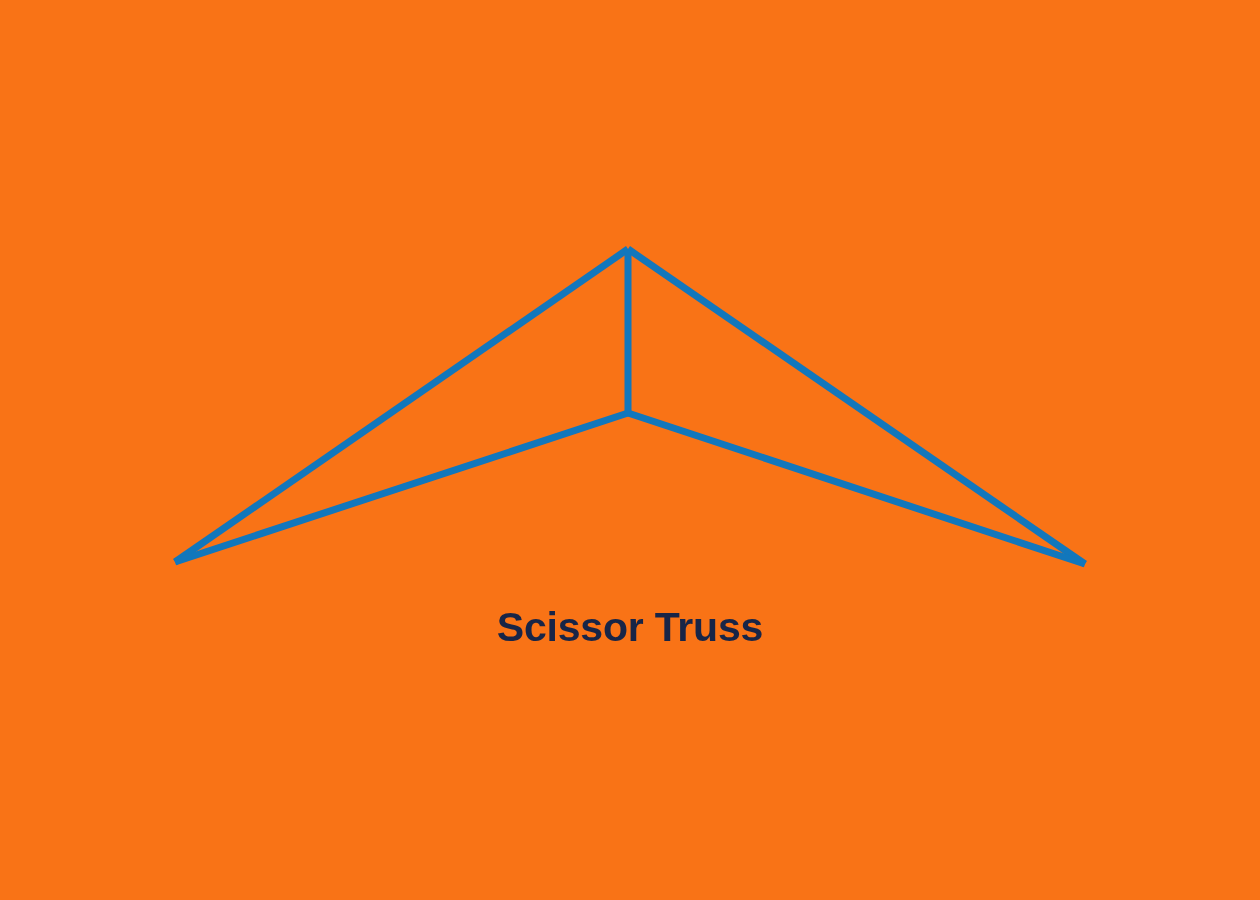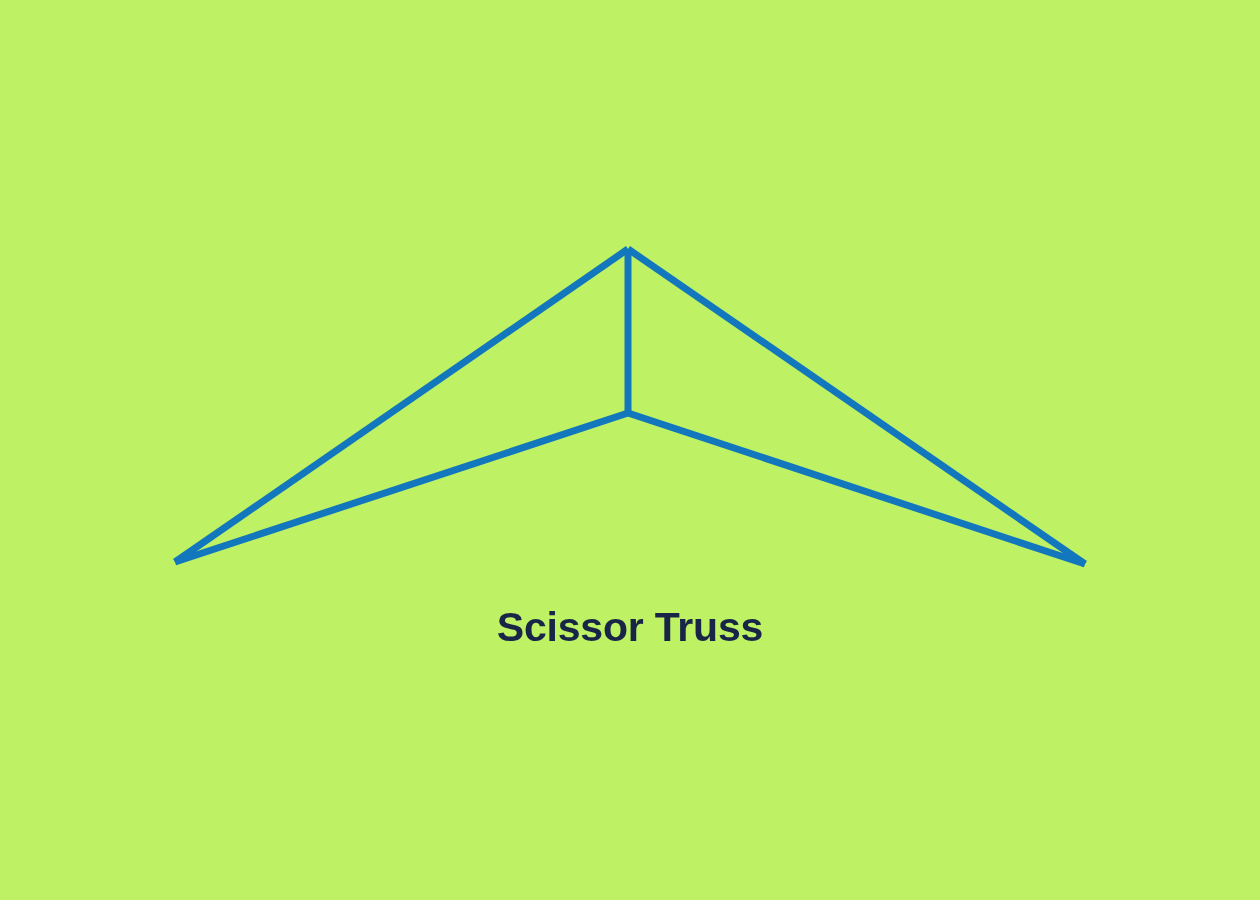--- a/index.html
+++ b/index.html
@@ -40,21 +40,21 @@
     line-height: 48px;
     letter-spacing: -0.2px;
     color: #182547;
     white-space: nowrap;
     -webkit-font-smoothing: antialiased;
   }
 </style>
 </head>
 <body>
 
-<div id="figure-root" style="background: #bef264;">
+<div id="figure-root" style="background: #f97316;">
 
   <svg id="truss-svg" viewBox="0 0 1260 900" xmlns="http://www.w3.org/2000/svg">
 
     <g id="truss-members" fill="none" stroke-linecap="butt" stroke-linejoin="miter" stroke-miterlimit="20" stroke="#1277bc" stroke-width="7">
 
       <path id="member-top-chord-left" d="M 175 562 L 628 249"></path>
 
       <path id="member-top-chord-right" d="M 628 249 L 1085 564"></path>
 
       <path id="member-bottom-chord-left" d="M 175 562 L 628 413"></path>

